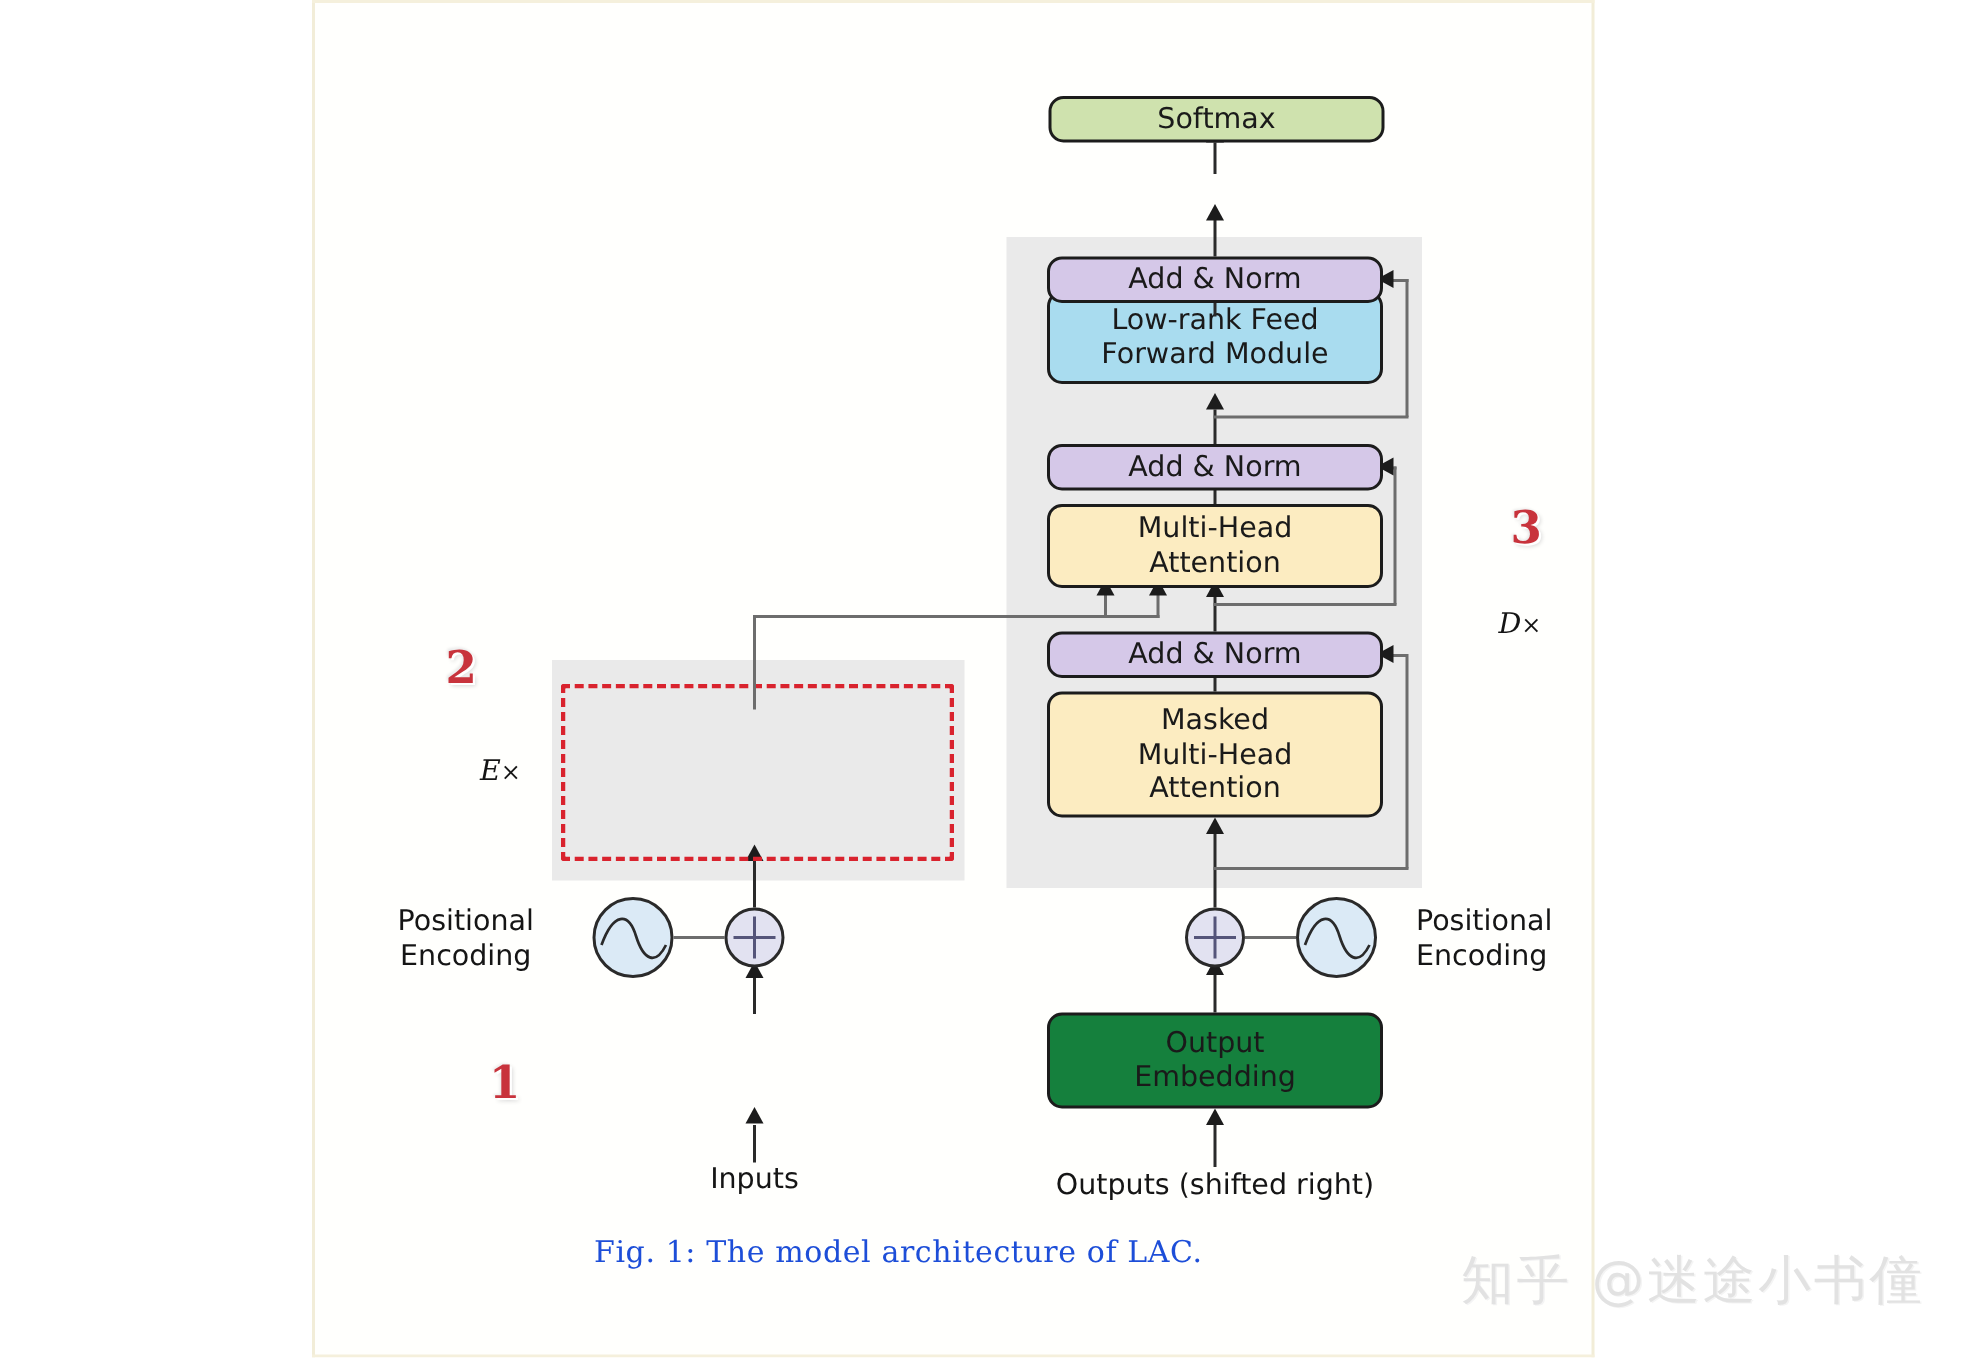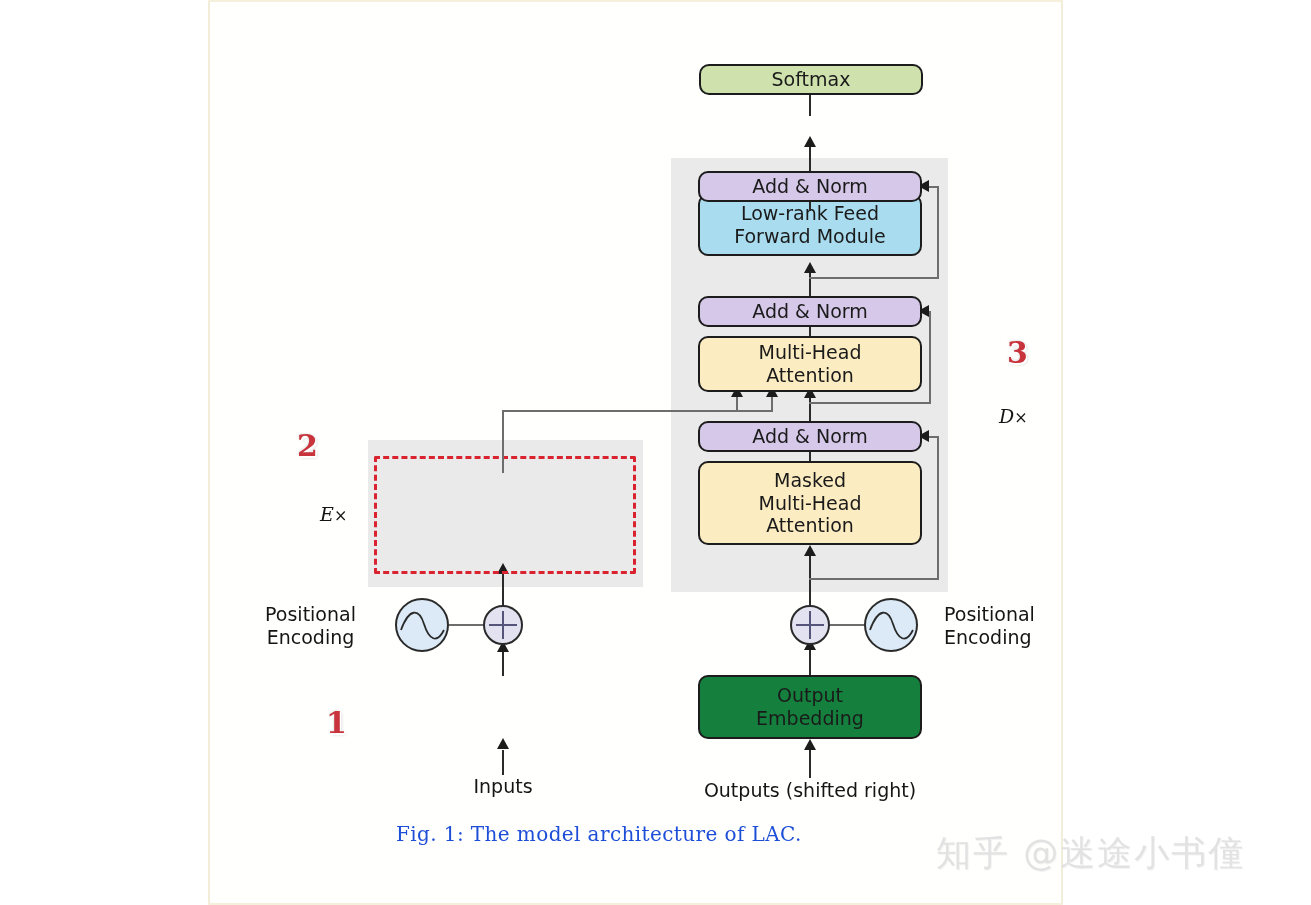--- a/index.html
+++ b/index.html
@@ -287,15 +287,15 @@
   <div class="mathlbl" style="left:999px; top:405px;">
     <span>D</span><span class="times">×</span>
   </div>
 
   <div class="marker" style="left:326px; top:705px;">1</div>
   <div class="marker" style="left:297px; top:428px;">2</div>
   <div class="marker" style="left:1007px; top:335px;">3</div>
 
   <div class="caption" style="left:396px; top:822px;">Fig. 1: The model architecture of LAC.</div>
 
-  <div class="watermark" style="left:936px; top:830px;">知乎 @迷途小书僮</div>
+  <div class="watermark" style="left:974px; top:830px;">知乎 @迷途小书僮</div>
 
 </div>
 
 </body></html>

